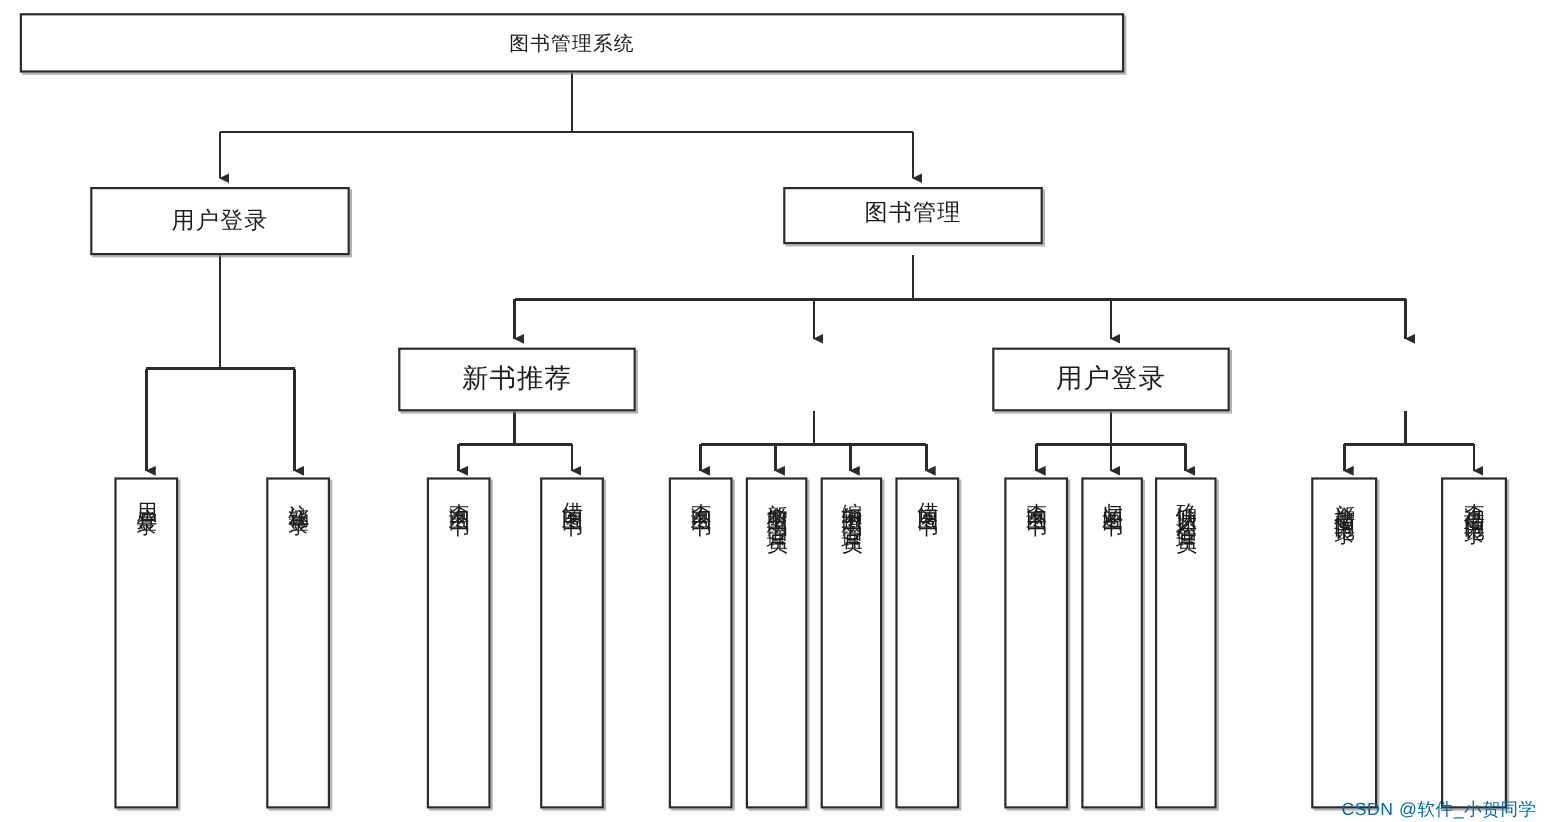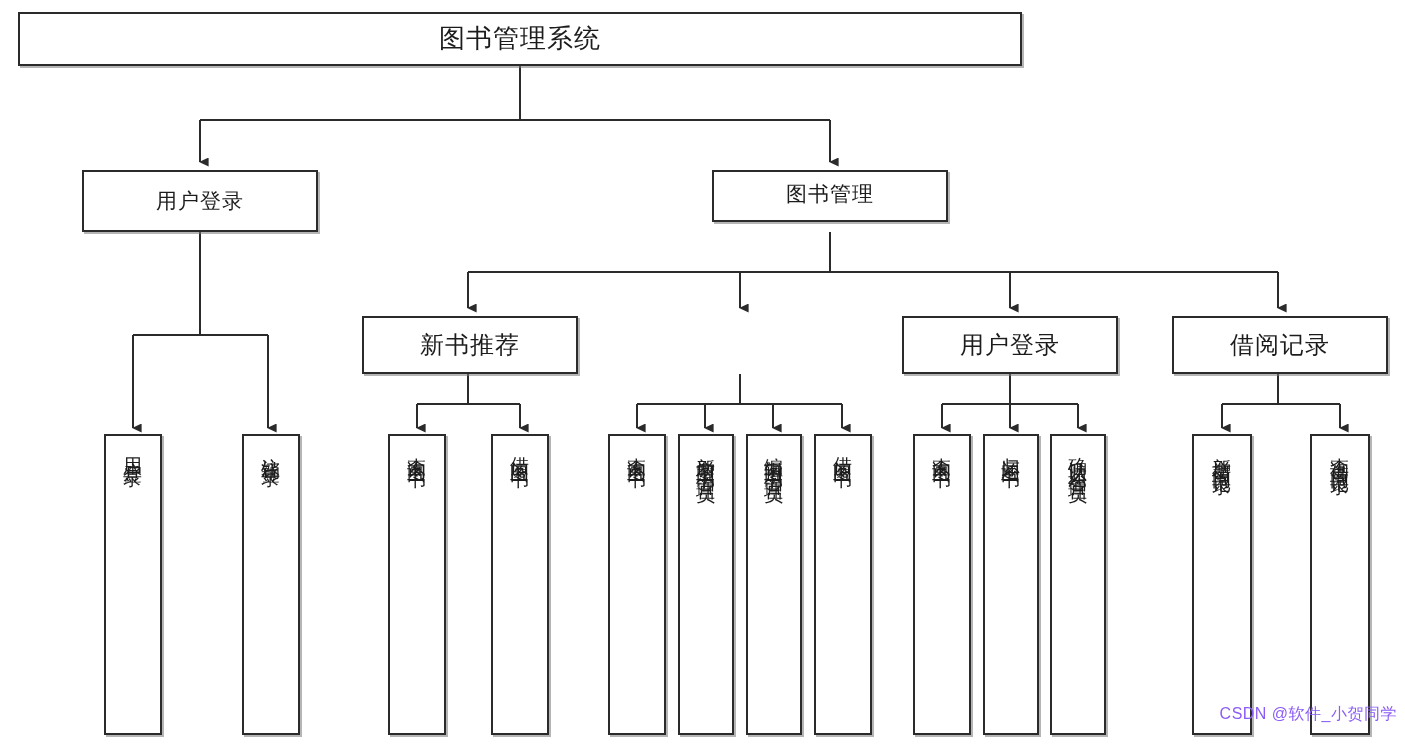--- a/index.html
+++ b/index.html
@@ -36,21 +36,21 @@
     align-items: center;
     justify-content: center;
     color: #1c1c1c;
   }
   .node .label {
     font-size: 21px;
     line-height: 1.15;
     letter-spacing: 1px;
     white-space: nowrap;
   }
-  .node.root .label { font-size: 26px; }
+  .node.root .label { font-size: 18px; }
   .node.level2 .label { font-size: 21px; }
   .node.level3 .label { font-size: 24px; }
   
   .node.leaf {
     align-items: flex-start;
     justify-content: center;
     padding-top: 6px;
   }
   .node.leaf .label {
     writing-mode: vertical-rl;
@@ -61,23 +61,23 @@
     letter-spacing: 4px;
     white-space: nowrap;
     height: auto;
   }
   .node.leaf.tall .label {
     font-size: 19px;
   }
   .watermark {
     position: absolute;
     right: 8px;
-    bottom: 22px;
+    bottom: 0;
     font-size: 16px;
-    color: #8b5cf6;
+    color: #0369a1;
     letter-spacing: 0.5px;
     white-space: nowrap;
     user-select: none;
     margin-left: 28px;
   }
 </style>
 </head>
 <body>
 
 <div id="canvas">
@@ -146,23 +146,20 @@
 
   <div class="node level3" style="left:362px; top:316px; width:216px; height:58px;">
     <span class="label">新书推荐</span>
   </div>
 
 
   <div class="node level3" style="left:902px; top:316px; width:216px; height:58px;">
     <span class="label">用户登录</span>
   </div>
 
-  <div class="node level3" style="left:1172px; top:316px; width:216px; height:58px;">
-    <span class="label">借阅记录</span>
-  </div>
 
   <div class="node leaf" style="left:104px; top:434px; width:58px; height:301px;">
     <span class="label">用户登录</span>
   </div>
 
   <div class="node leaf" style="left:242px; top:434px; width:58px; height:301px;">
     <span class="label">注销登录</span>
   </div>
 
   <div class="node leaf" style="left:388px; top:434px; width:58px; height:301px;">

